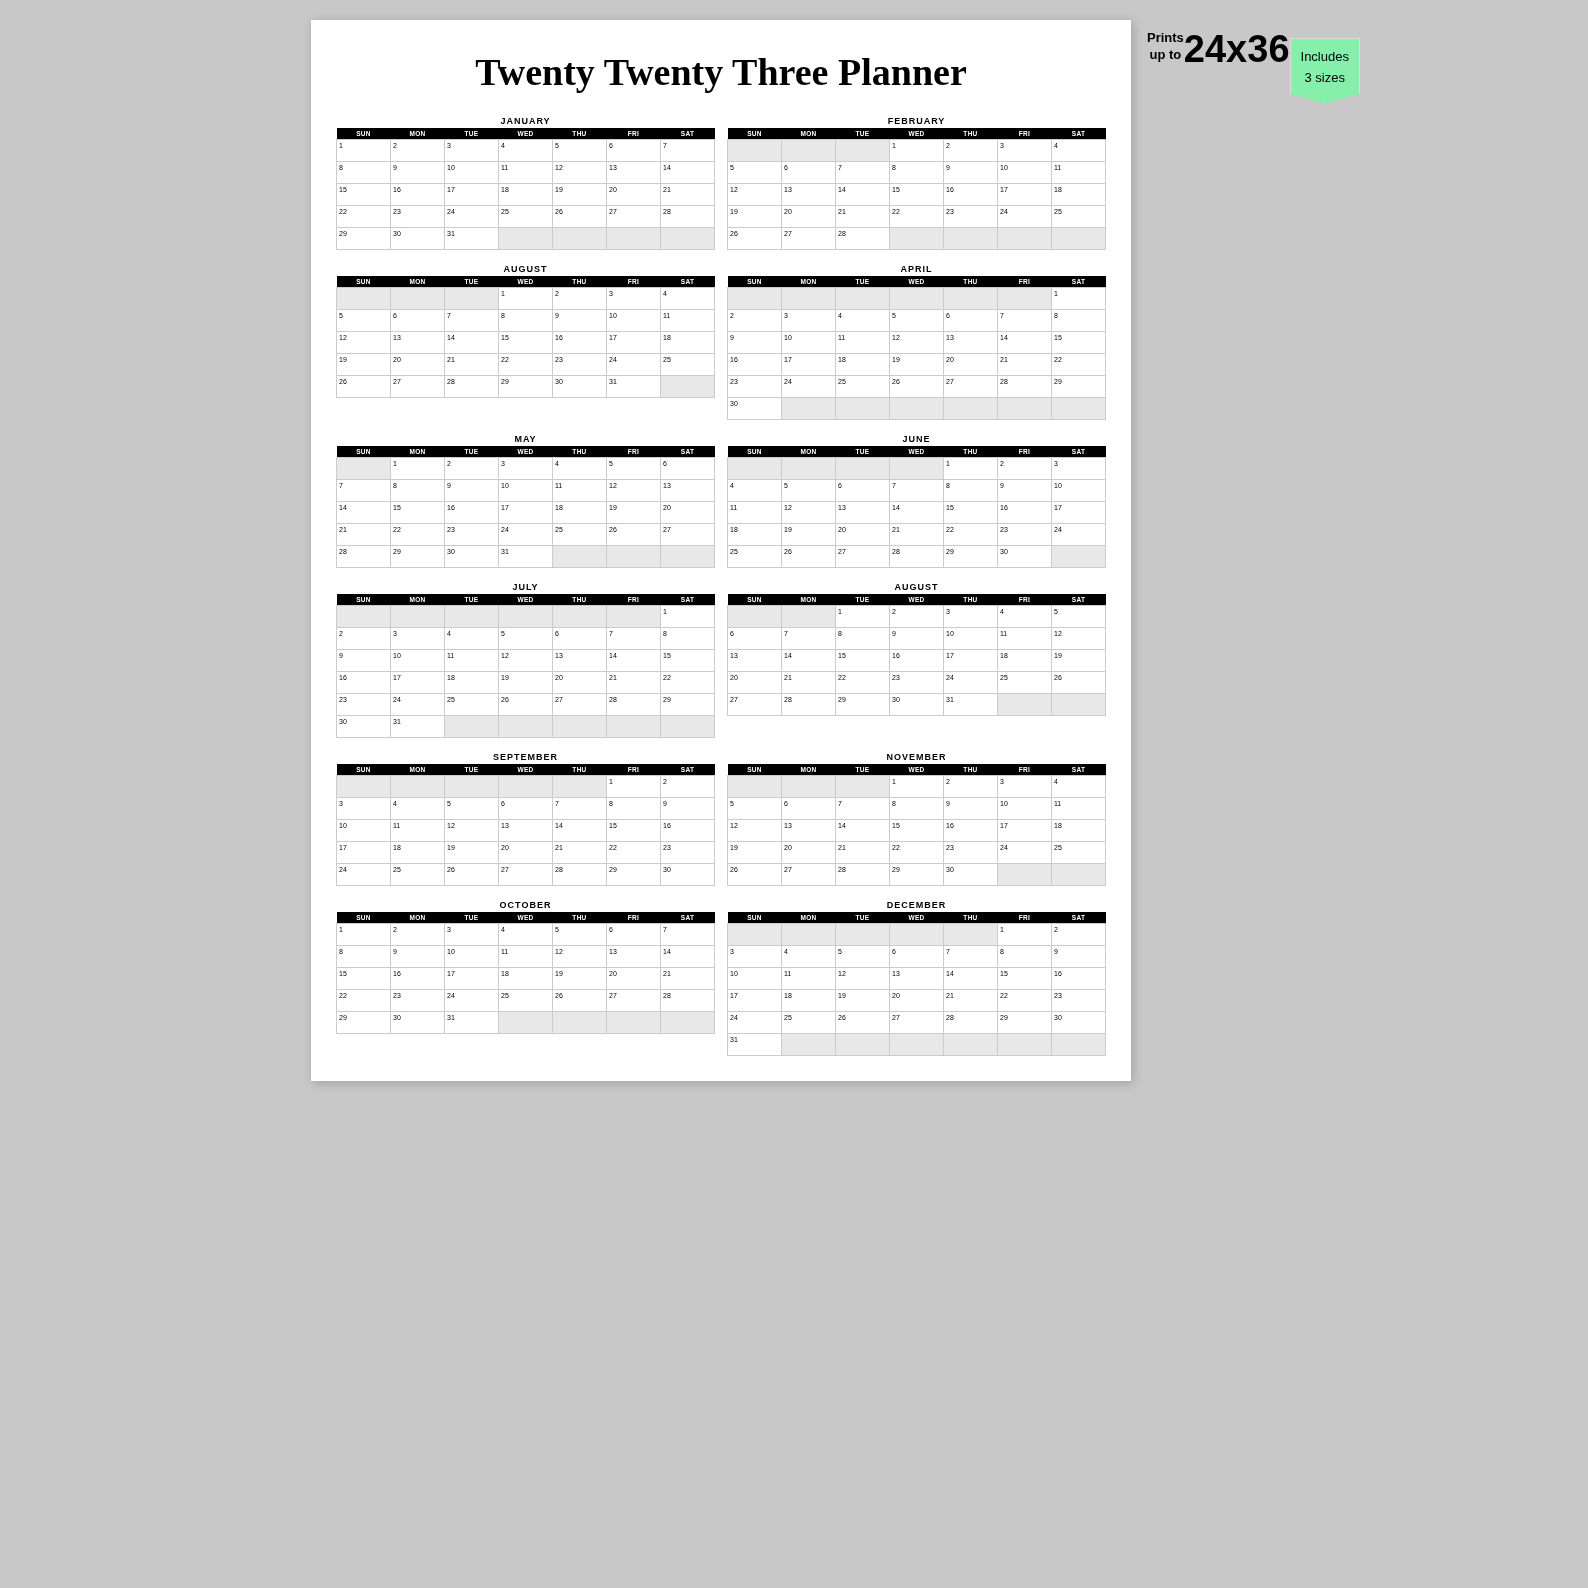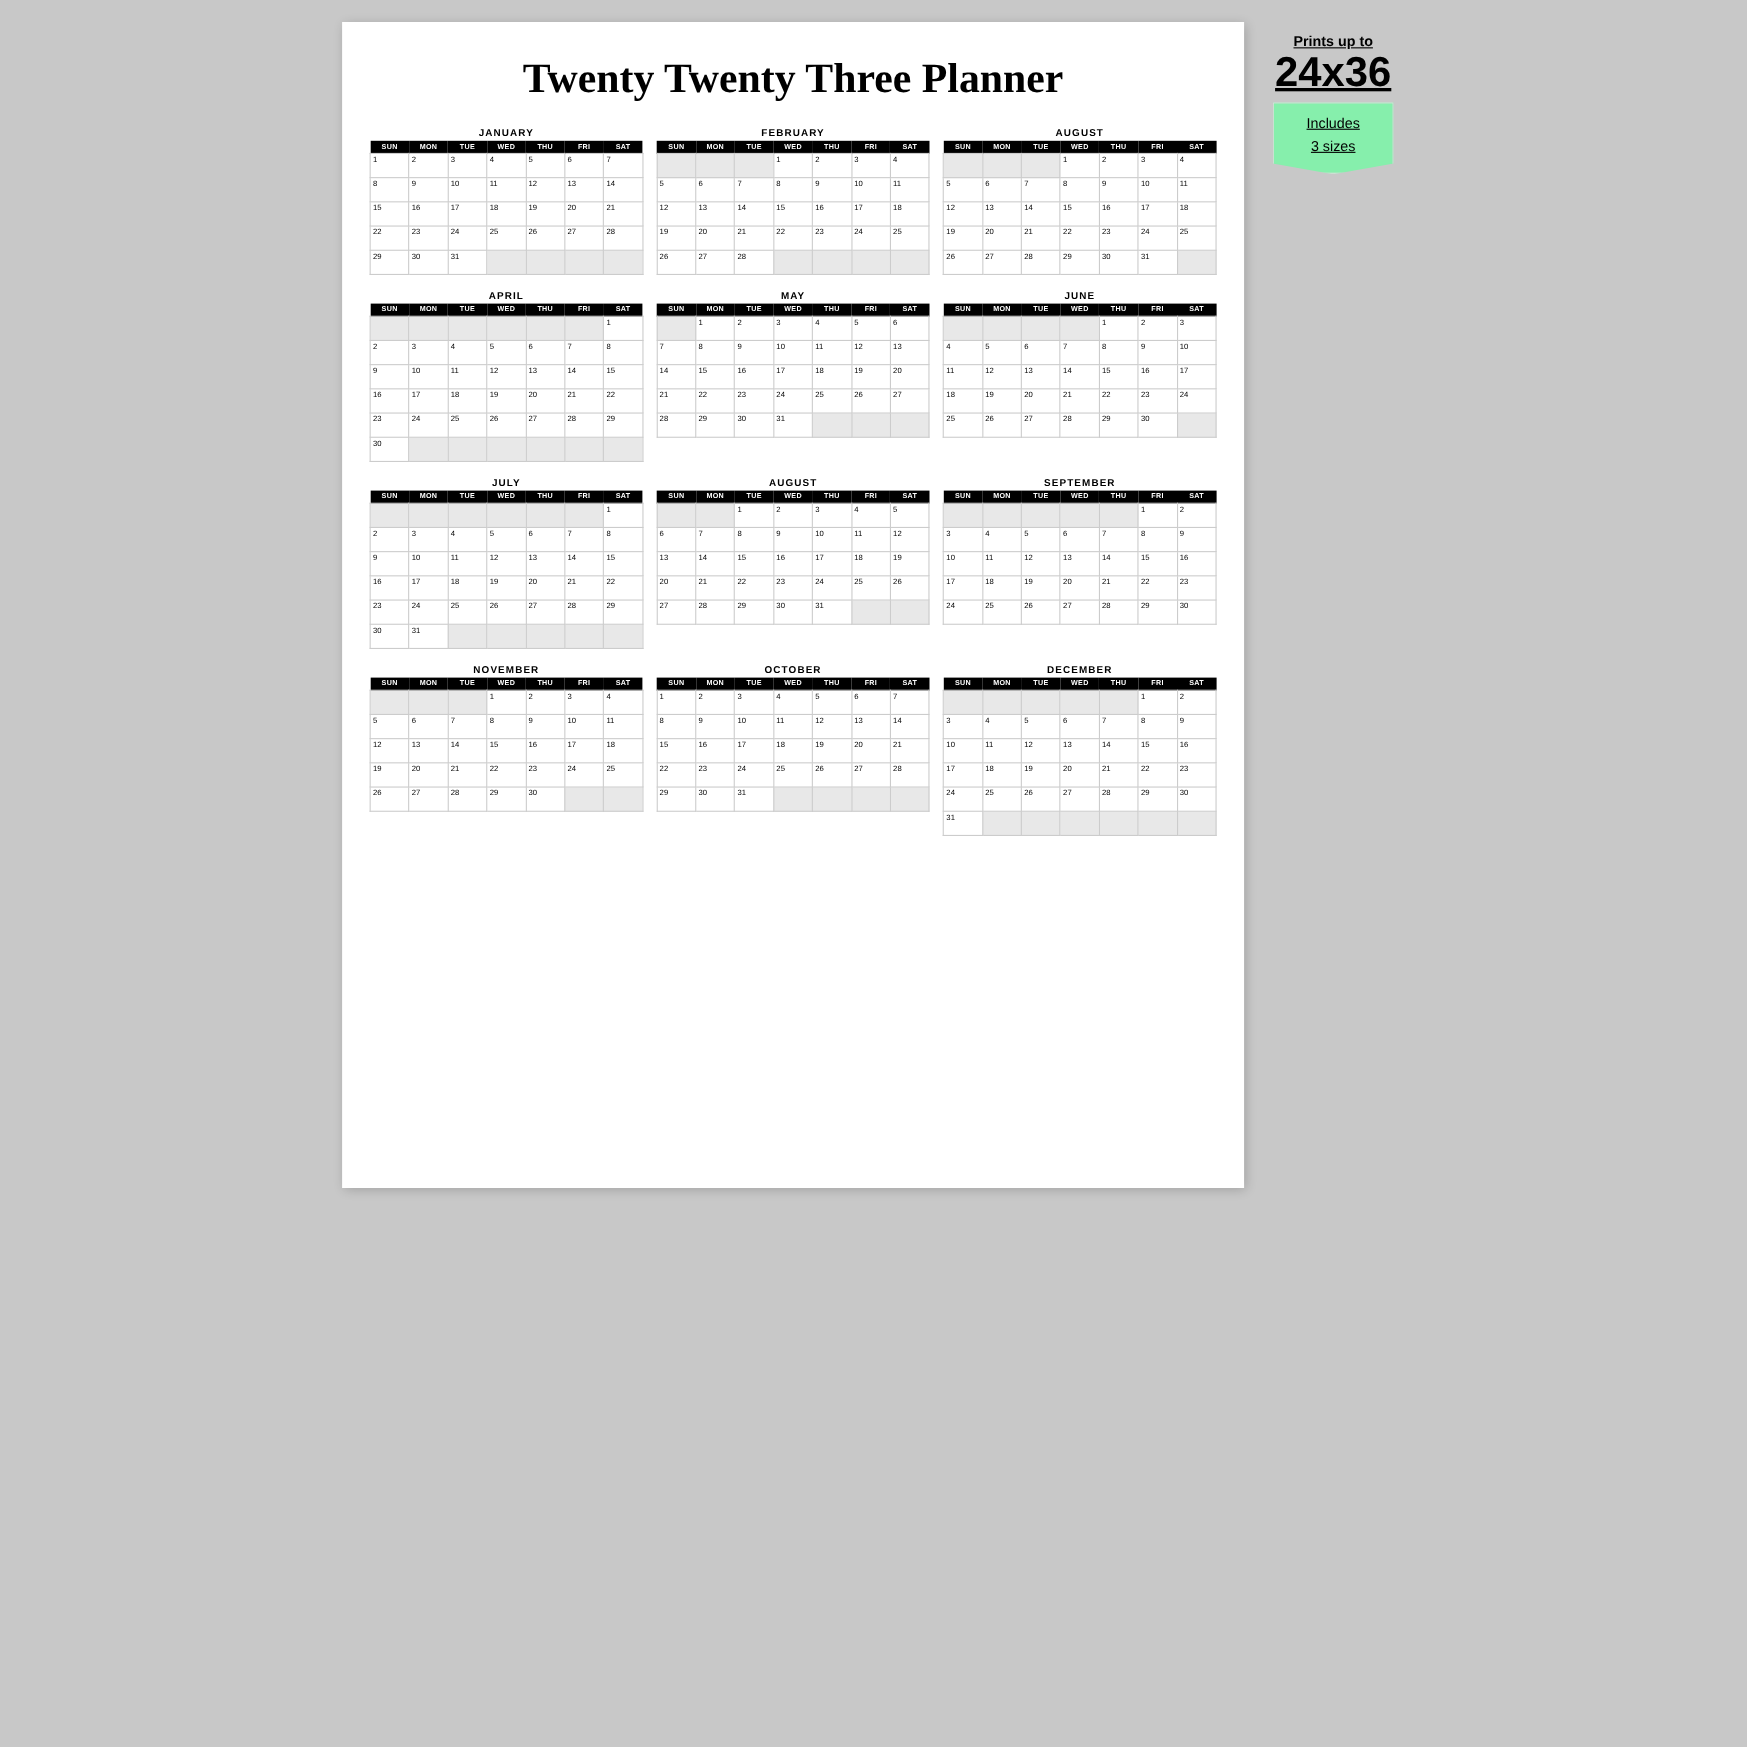--- a/index.html
+++ b/index.html
@@ -28,21 +28,21 @@
     .page-title {
       text-align: center;
       font-family: 'Brush Script MT', cursive;
       font-size: 38px;
       margin-bottom: 22px;
       color: #000;
       font-weight: bold;
     }
     .calendars-grid {
       display: grid;
-      grid-template-columns: repeat(3, 1fr);
+      grid-template-columns: repeat(2, 1fr);
       gap: 14px 12px;
     }
     .month-cal {
       width: 100%;
     }
     .month-name {
       text-align: center;
       font-size: 9px;
       font-weight: bold;
       letter-spacing: 1px;
@@ -70,25 +70,23 @@
       vertical-align: top;
       padding: 2px 2px 0 2px;
       font-size: 7px;
       color: #000;
     }
     .cal-table tbody tr td.filler {
       background: #e8e8e8;
     }
     .sidebar-info {
       display: flex;
-      flex-direction: column;
-      align-items: center;
+      align-items: flex-start;
       width: 130px;
       padding-top: 10px;
-      text-decoration: underline;
     }
     .prints-up {
       font-size: 13px;
       font-weight: bold;
       text-align: center;
       line-height: 1.3;
       color: #000;
     }
     .size-text {
       font-size: 38px;

